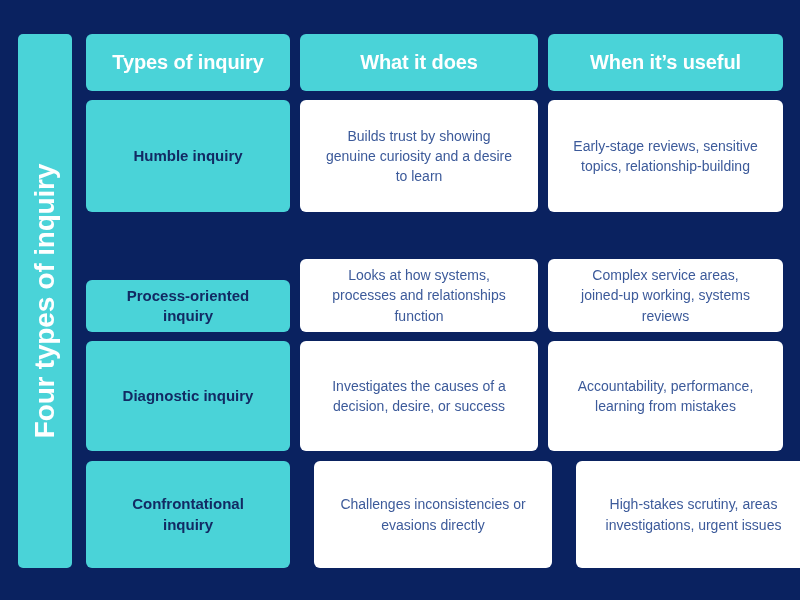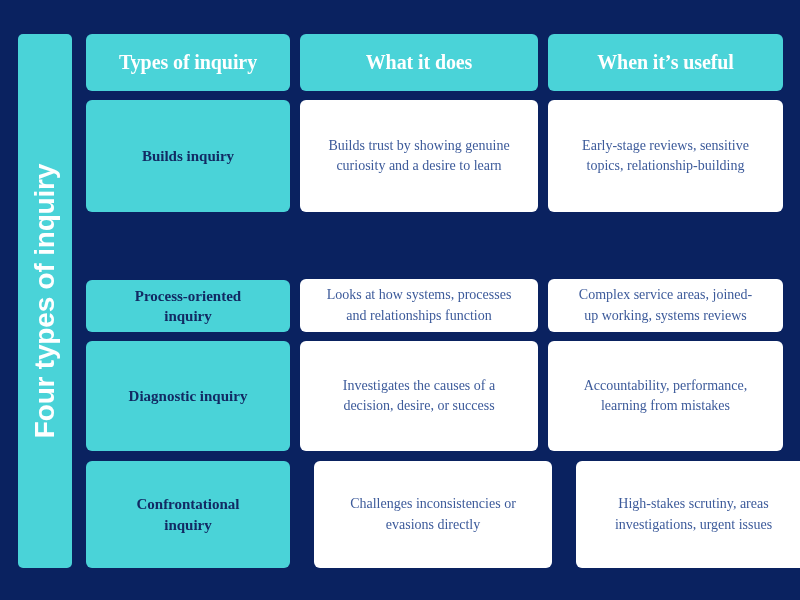--- a/index.html
+++ b/index.html
@@ -70,21 +70,20 @@
   .row-2      { top: 307px; height: 110px; }
   .row-3      { top: 427px; height: 107px; gap: 24px; }
 
   .cell {
     border-radius: 6px;
     display: flex;
     align-items: center;
     justify-content: center;
     text-align: center;
     padding: 6px 25px;
-    font-family: Liberation Serif, serif;
   }
 
   .col-1 { width: 204px; flex: 0 0 204px; }
   .col-2 { width: 238px; flex: 0 0 238px; }
   .col-3 { width: 235px; flex: 0 0 235px; }
 
   
   .cell-header {
     background: #4ad3d8;
     color: #ffffff;
@@ -122,21 +121,21 @@
 
   <div class="grid">
 
     <div class="row row-header">
       <div class="cell cell-header col-1">Types of inquiry</div>
       <div class="cell cell-header col-2">What it does</div>
       <div class="cell cell-header col-3">When it’s useful</div>
     </div>
 
     <div class="row row-0">
-      <div class="cell cell-label col-1">Builds inquiry</div>
+      <div class="cell cell-label col-1">Humble inquiry</div>
       <div class="cell cell-body col-2">Builds trust by showing genuine curiosity and a desire to learn</div>
       <div class="cell cell-body col-3">Early-stage reviews, sensitive topics, relationship-building</div>
     </div>
 
     <div class="row row-1">
       <div class="cell cell-label col-1">Process-oriented inquiry</div>
       <div class="cell cell-body col-2">Looks at how systems, processes and relationships function</div>
       <div class="cell cell-body col-3">Complex service areas, joined-up working, systems reviews</div>
     </div>
 

